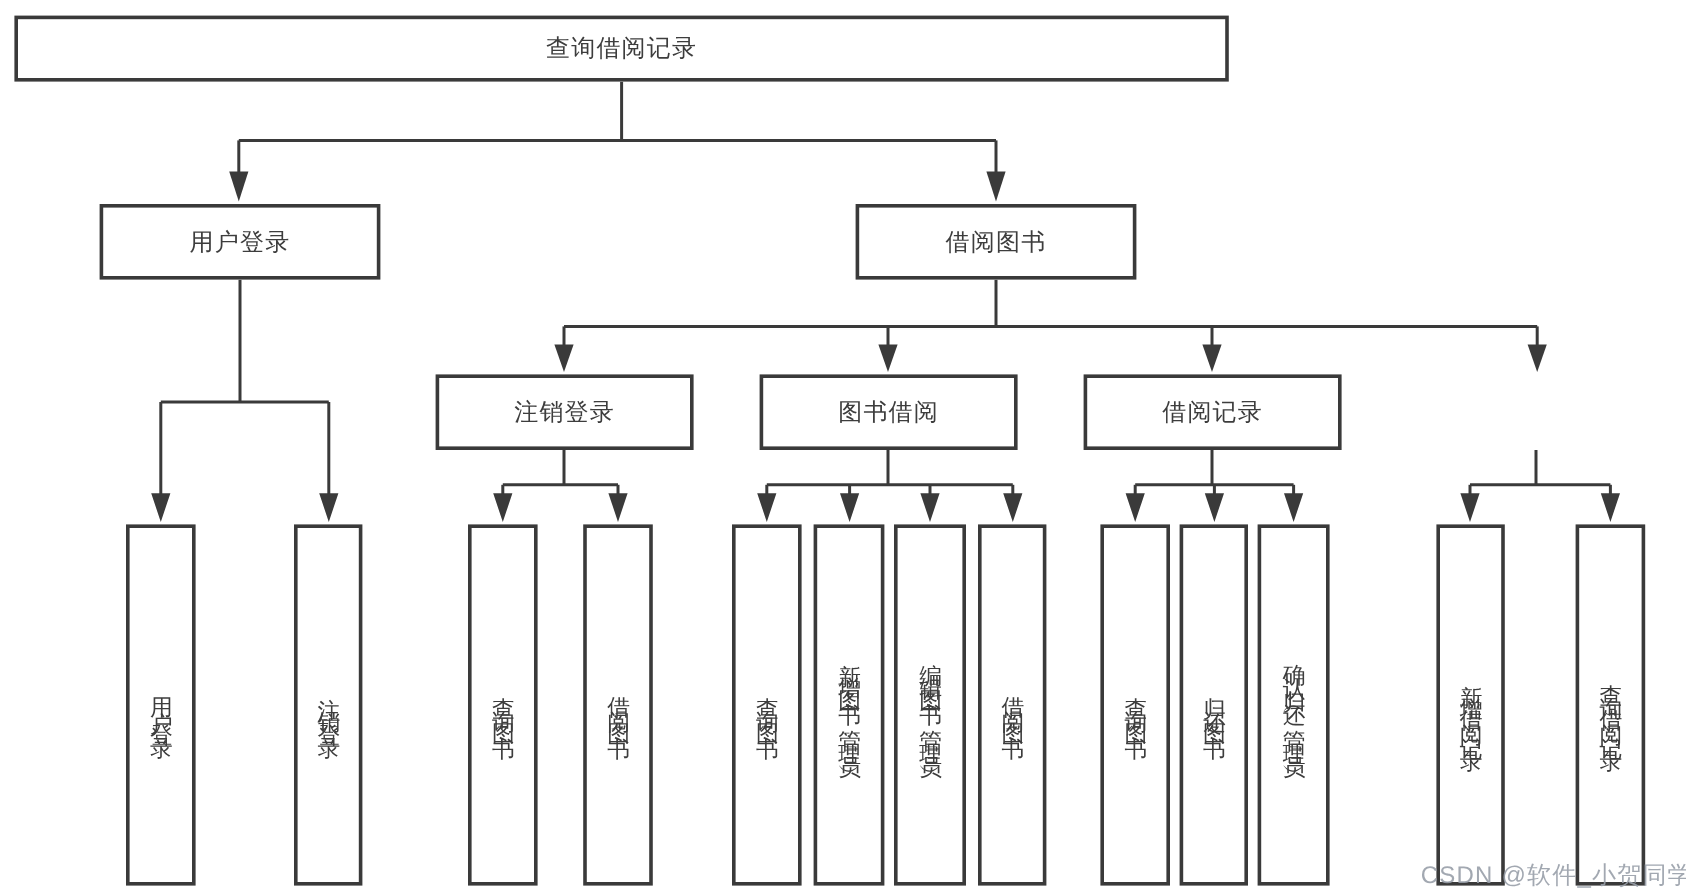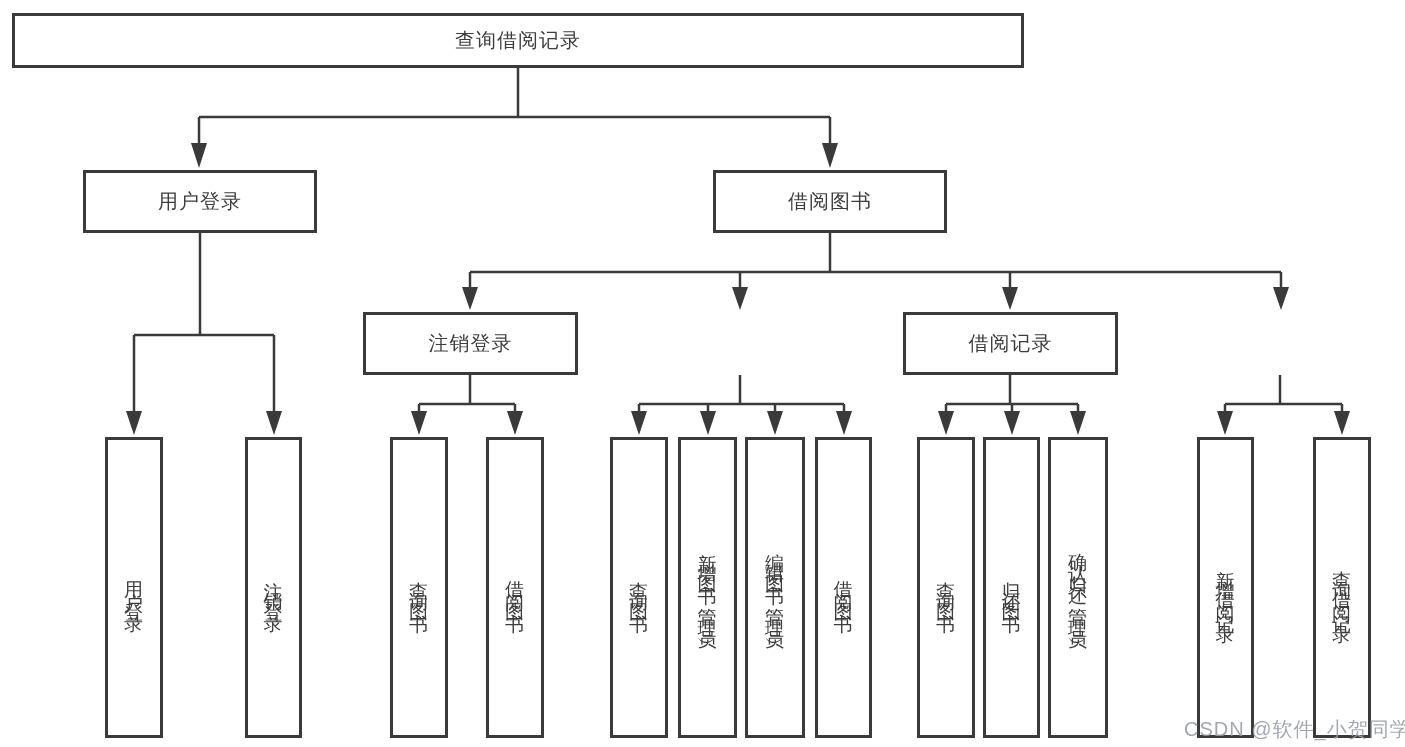--- a/index.html
+++ b/index.html
@@ -121,20 +121,23 @@
   <div class="node h-node" style="left:83px; top:170px; width:234px; height:63px">
     <span>用户登录</span>
   </div>
   <div class="node h-node" style="left:713px; top:170px; width:234px; height:63px">
     <span>借阅图书</span>
   </div>
 
   <div class="node h-node" style="left:363px; top:312px; width:215px; height:63px">
     <span>注销登录</span>
   </div>
+  <div class="node h-node" style="left:633px; top:312px; width:215px; height:63px">
+    <span>图书借阅</span>
+  </div>
   <div class="node h-node" style="left:903px; top:312px; width:215px; height:63px">
     <span>借阅记录</span>
   </div>
 
   <div class="node v-node" style="left:105px; top:437px; width:58px; height:301px">
     <span>用户登录</span>
   </div>
   <div class="node v-node" style="left:245px; top:437px; width:57px; height:301px">
     <span>注销登录</span>
   </div>

